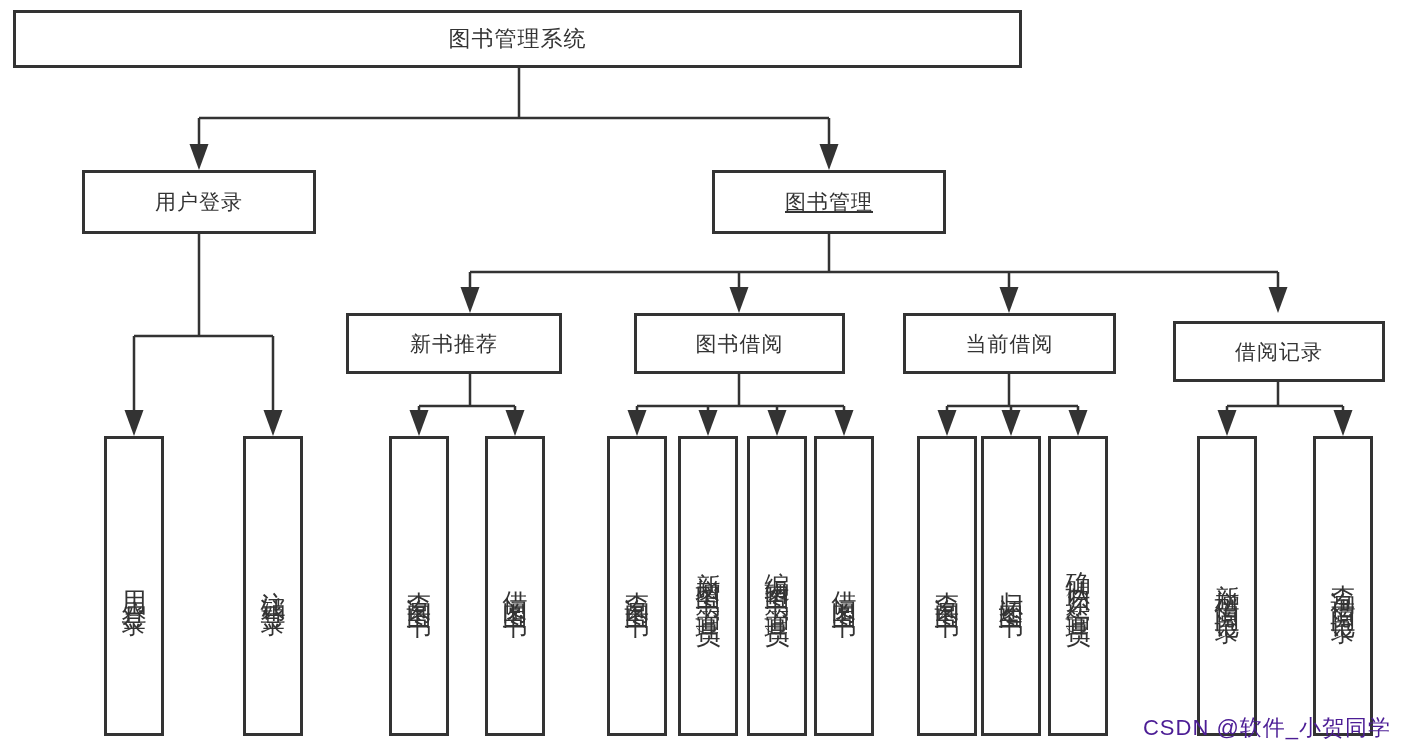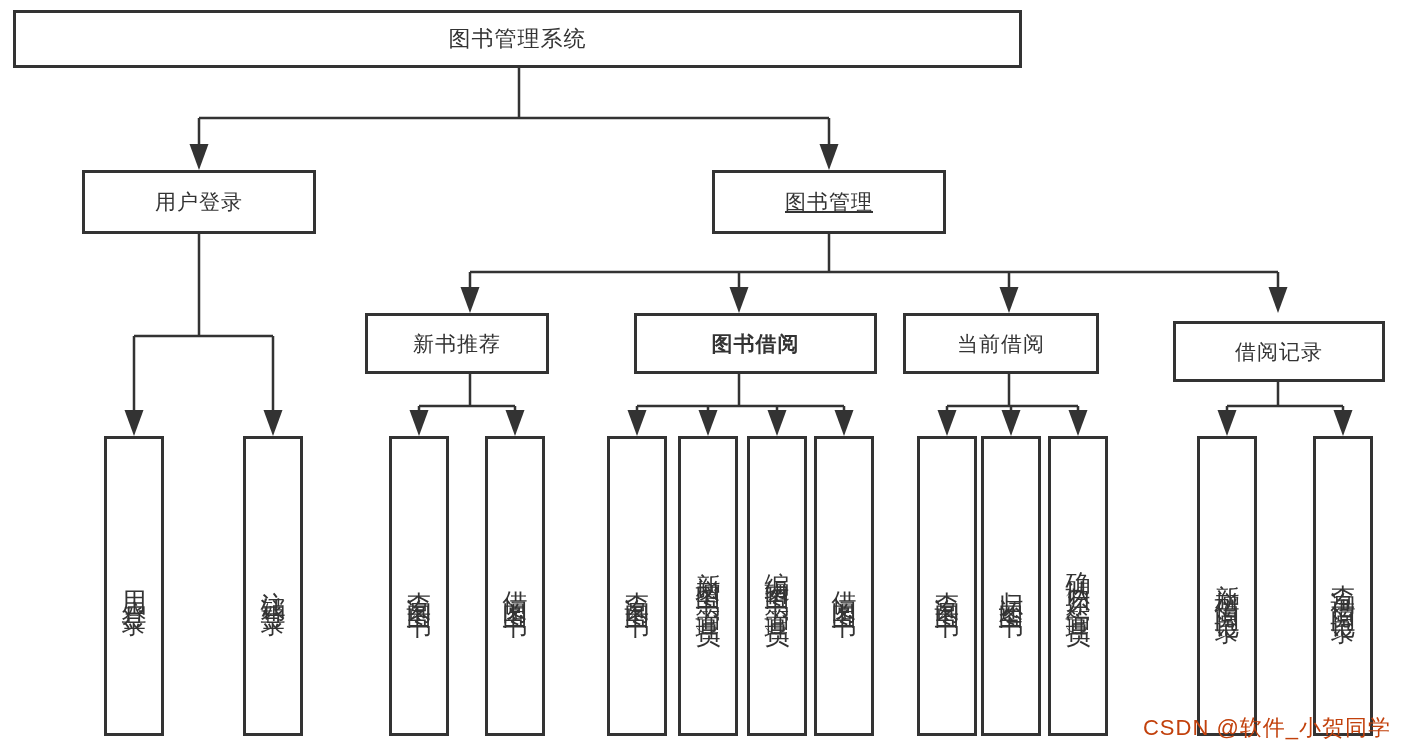--- a/index.html
+++ b/index.html
@@ -45,21 +45,21 @@
     text-orientation: mixed;
     font-size: 25px;
     line-height: 1;
     letter-spacing: 0.3em;
   }
   .watermark {
     position: absolute;
     right: 14px;
     bottom: 4px;
     font-size: 22px;
-    color: #c2410c;
+    color: #4c1d95;
     letter-spacing: 1px;
     white-space: nowrap;
     z-index: 5;
   }
 </style>
 </head>
 <body>
 
 <div class="canvas">
 
@@ -108,23 +108,23 @@
       <polygon points="1217.5,410 1236.5,410 1227,436"></polygon>
       <polygon points="1333.5,410 1352.5,410 1343,436"></polygon>
     </g>
   </svg>
 
   <div class="node h-node root-node" style="left:13px; top:10px; width:1009px; height:58px;">图书管理系统</div>
 
   <div class="node h-node" style="left:82px; top:170px; width:234px; height:64px;">用户登录</div>
   <div class="node h-node" style="left:712px; top:170px; width:234px; height:64px;text-decoration:underline;">图书管理</div>
 
-  <div class="node h-node" style="left:365px; top:313px; width:184px; height:61px;">新书推荐</div>
-  <div class="node h-node" style="left:634px; top:313px; width:243px; height:61px;font-weight:bold;">图书借阅</div>
-  <div class="node h-node" style="left:903px; top:313px; width:196px; height:61px;">当前借阅</div>
+  <div class="node h-node" style="left:346px; top:313px; width:216px; height:61px;">新书推荐</div>
+  <div class="node h-node" style="left:634px; top:313px; width:211px; height:61px;">图书借阅</div>
+  <div class="node h-node" style="left:903px; top:313px; width:213px; height:61px;">当前借阅</div>
   <div class="node h-node" style="left:1173px; top:313px; width:212px; height:61px;margin-top:8px;">借阅记录</div>
 
   <div class="node v-node" style="left:104px; top:436px; width:60px; height:300px;">用户登录</div>
   <div class="node v-node" style="left:243px; top:436px; width:60px; height:300px;">注销登录</div>
 
   <div class="node v-node" style="left:389px; top:436px; width:60px; height:300px;">查询图书</div>
   <div class="node v-node" style="left:485px; top:436px; width:60px; height:300px;">借阅图书</div>
 
   <div class="node v-node" style="left:607px; top:436px; width:60px; height:300px;">查询图书</div>
   <div class="node v-node" style="left:678px; top:436px; width:60px; height:300px;">新增图书（管理员）</div>

